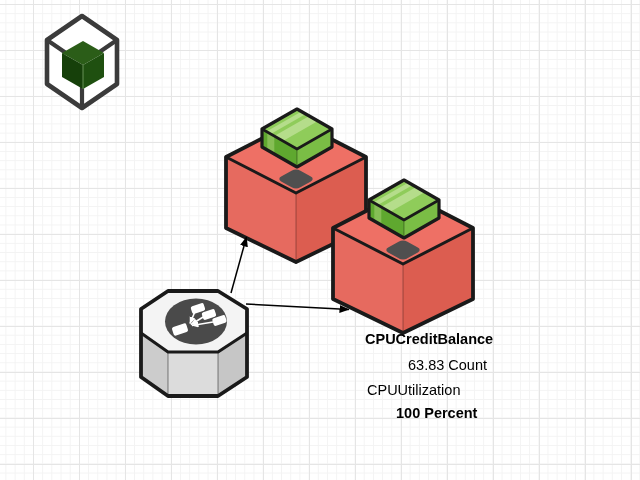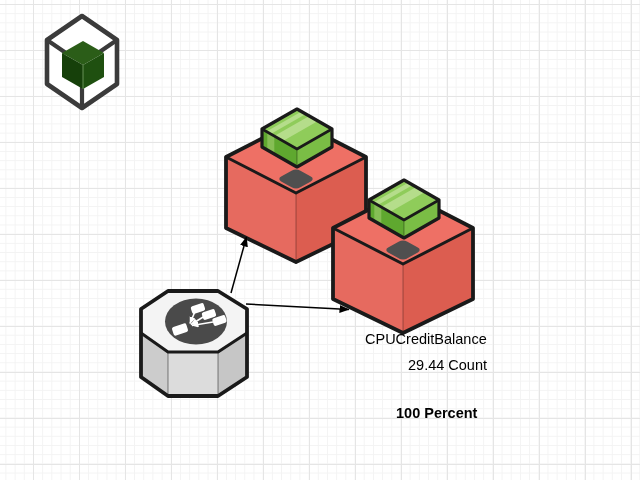--- a/index.html
+++ b/index.html
@@ -114,17 +114,18 @@
         <path d="M204,316.5 L191,324.5" stroke-width="1.6" fill="none" marker-end="url(#wh)" stroke="#ffffff"></path>
         <path d="M213,322 L192,325.5" stroke-width="1.6" fill="none" marker-end="url(#wh)" stroke="#ffffff"></path>
         <rect x="172.5" y="325" width="15" height="9" rx="2" transform="rotate(-18 180 329.5)" fill="#ffffff"></rect>
         <rect x="191.2" y="304.5" width="13.5" height="8" rx="2" transform="rotate(-18 198 308.5)" fill="#ffffff"></rect>
         <rect x="202.2" y="310.5" width="13.5" height="8" rx="2" transform="rotate(-18 209 314.5)" fill="#ffffff"></rect>
         <rect x="212.7" y="316.5" width="13.5" height="8" rx="2" transform="rotate(-18 219.5 320.5)" fill="#ffffff"></rect>
       </g>
     </g>
   </svg>
 
-  <div class="metric-label" style="left:365px;top:331px;">CPUCreditBalance</div>
-  <div class="metric-label" style="left:408px;top:357px;">29.44 Count</div>
+  <div class="metric-label" style="left:365px;top:331px;font-weight:bold;">CPUCreditBalance</div>
+  <div class="metric-label" style="left:408px;top:357px;">63.83 Count</div>
+  <div class="metric-label" style="left:367px;top:382px;">CPUUtilization</div>
   <div class="metric-label" style="left:396px;top:405px;font-weight:bold;">100 Percent</div>
 
 </div>
 
 </body></html>

